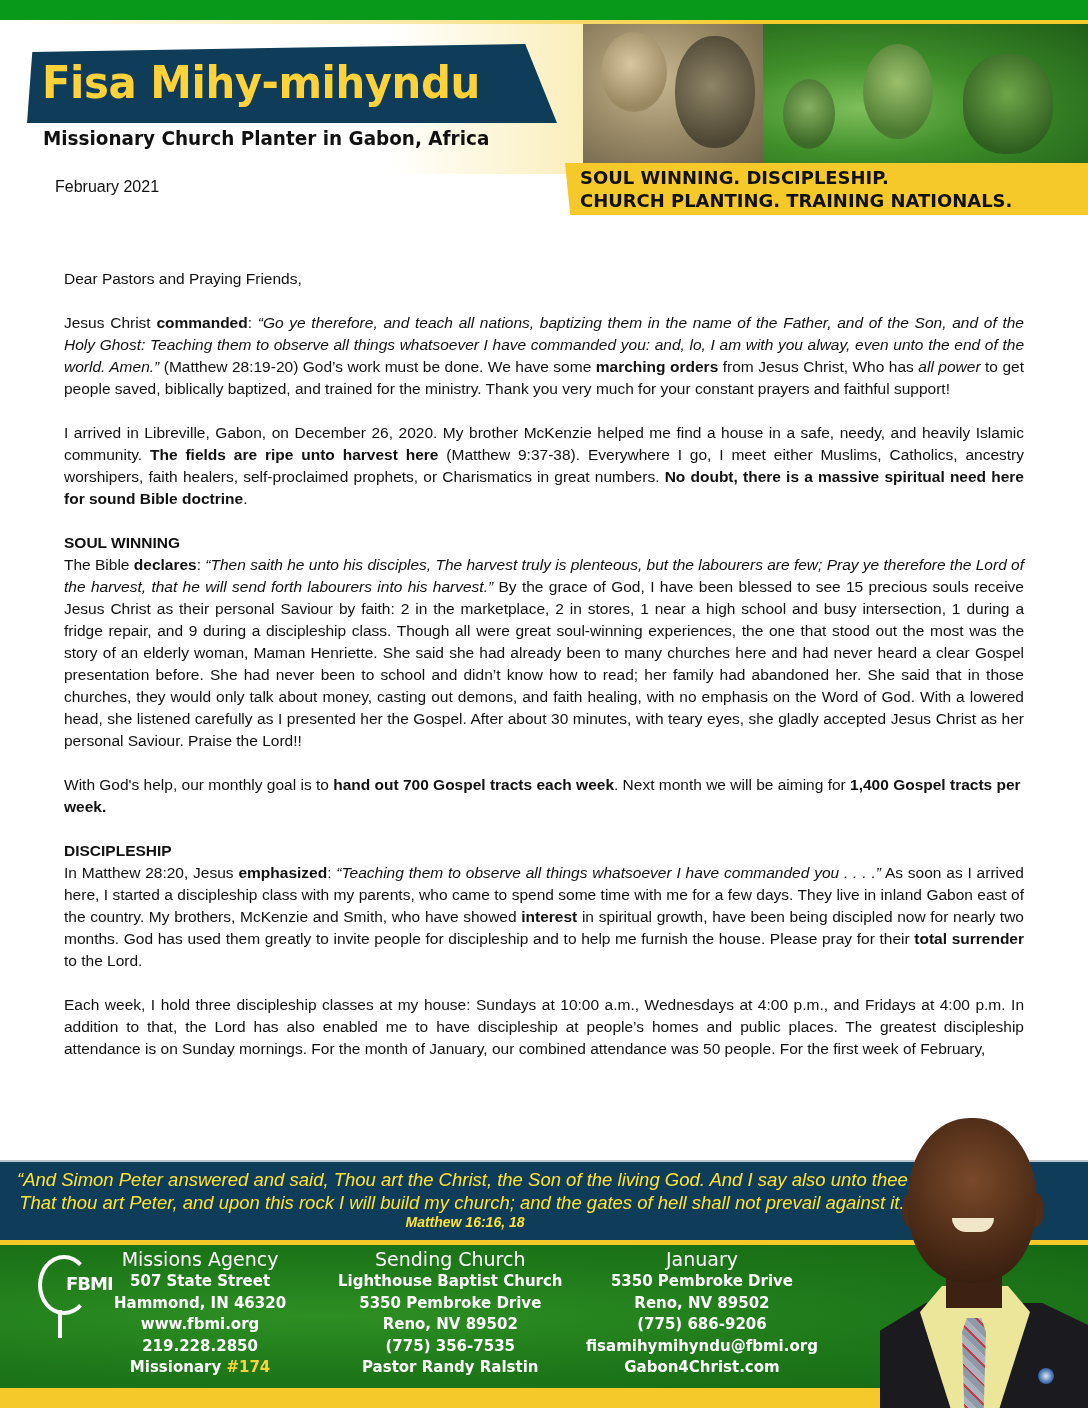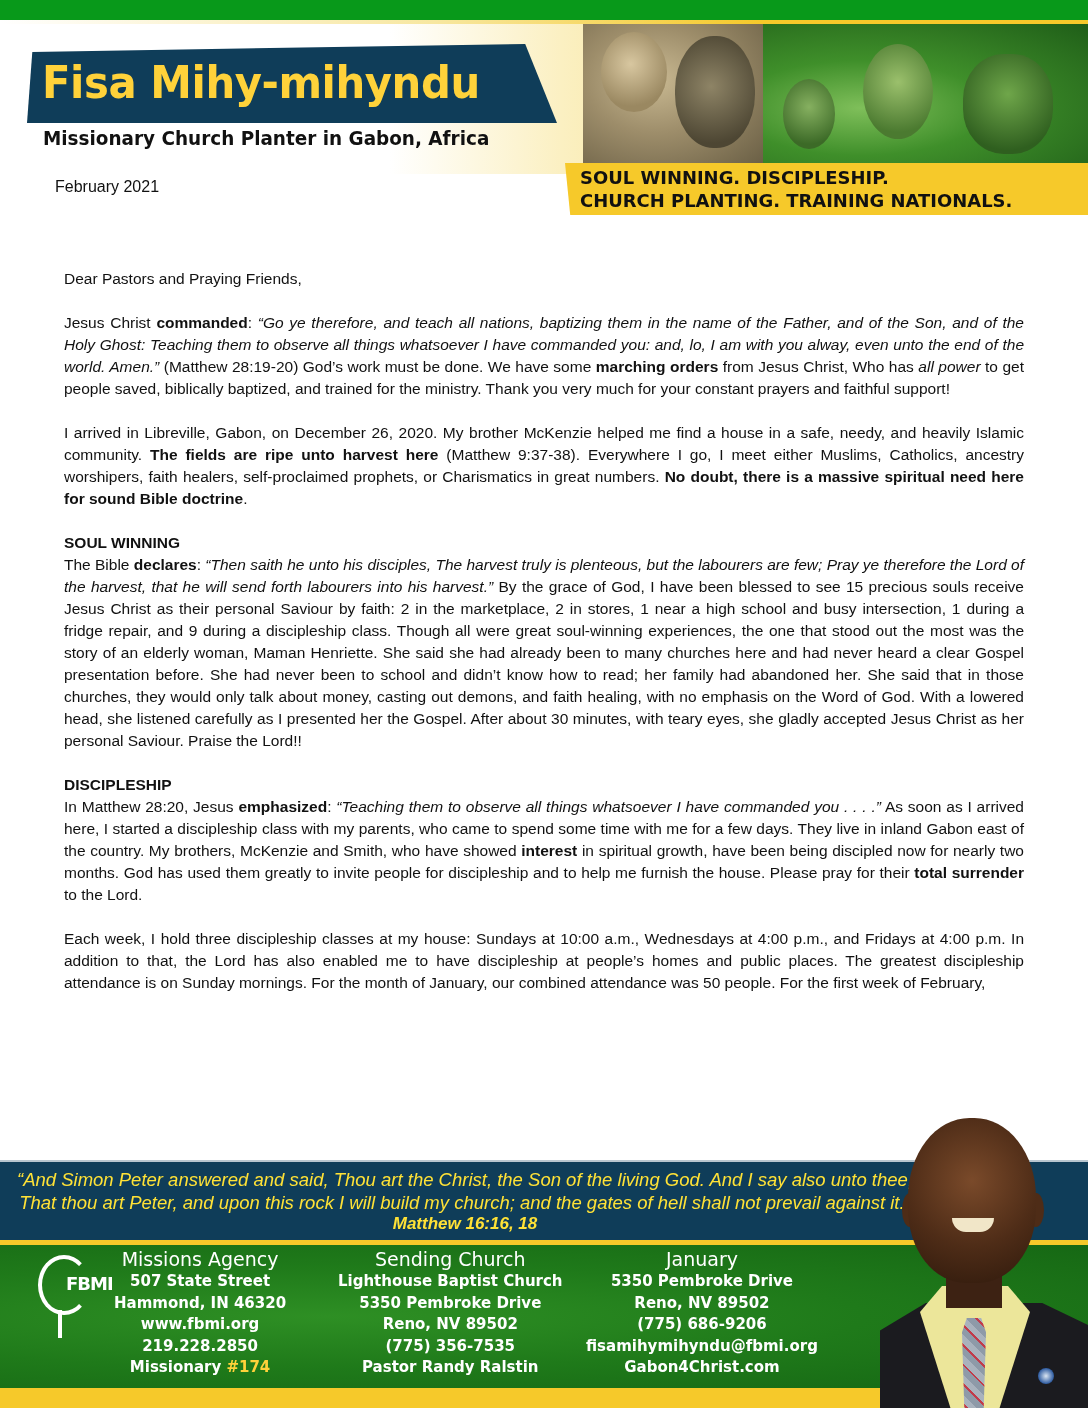--- a/index.html
+++ b/index.html
@@ -50,21 +50,21 @@
   .letter .heading { font-weight: bold; margin-bottom: 0; text-align: left; margin-top: 8px; }
   .letter b { font-weight: bold; margin-top: 32px; }
   .letter i { font-style: italic; }
 
   
   .quote-band { position: absolute; left: 0; top: 1160px; width: 1088px; height: 80px;
     background: #0f3d59; border-top: 2px solid #b8c6cf; }
   .quote-text { position: absolute; left: 0; top: 1168px; width: 930px; text-align: center;
     font-style: italic; font-size: 18.5px; line-height: 23px; color: #ffe236; }
   .quote-ref { position: absolute; left: 0; top: 1214px; width: 930px; text-align: center;
-    font-weight: bold; font-style: italic; font-size: 17px; color: #ffe236; }
+    font-weight: bold; font-style: italic; font-size: 14px; color: #ffe236; }
   .yellow-rule { position: absolute; left: 0; top: 1240px; width: 1088px; height: 5px; background: #f6c92a; }
   .green-band { position: absolute; left: 0; top: 1245px; width: 1088px; height: 143px;
     background: radial-gradient(ellipse at 30% 50%, #2e8f24 0%, #1f7a1a 50%, #166814 100%); }
   .bottom-rule { position: absolute; left: 0; top: 1388px; width: 1088px; height: 20px; background: #f6c92a; }
 
   .fbmi-logo { position: absolute; left: 38px; top: 1255px; width: 52px; height: 85px; }
   .fbmi-circle { position: absolute; left: 0; top: 0; width: 52px; height: 60px; border: 4px solid #fff;
     border-radius: 50%; border-right-color: transparent; }
   .fbmi-tail { position: absolute; left: 20px; top: 55px; width: 4px; height: 28px; background: #fff; }
   .fbmi-text { position: absolute; left: 4px; top: 18px; font-weight: bold; font-size: 18px; color: #fff;
@@ -126,20 +126,21 @@
 <div class="letter">
   <p>Dear Pastors and Praying Friends,</p>
 
   <p><span>Jesus Christ </span><b>commanded</b><span>: </span><i>“Go ye therefore, and teach all nations, baptizing them in the name of the Father, and of the Son, and of the Holy Ghost: Teaching them to observe all things whatsoever I have commanded you: and, lo, I am with you alway, even unto the end of the world. Amen.”</i><span> (Matthew 28:19-20) God’s work must be done. We have some </span><b>marching orders</b><span> from Jesus Christ, Who has </span><i>all power</i><span> to get people saved, biblically baptized, and trained for the ministry. Thank you very much for your constant prayers and faithful support!</span></p>
 
   <p><span>I arrived in Libreville, Gabon, on December 26, 2020. My brother McKenzie helped me find a house in a safe, needy, and heavily Islamic community. </span><b>The fields are ripe unto harvest here</b><span> (Matthew 9:37-38). Everywhere I go, I meet either Muslims, Catholics, ancestry worshipers, faith healers, self-proclaimed prophets, or Charismatics in great numbers. </span><b>No doubt, there is a massive spiritual need here for sound Bible doctrine</b><span>.</span></p>
 
   <p class="heading">SOUL WINNING</p>
   <p><span>The Bible </span><b>declares</b><span>: </span><i>“Then saith he unto his disciples, The harvest truly is plenteous, but the labourers are few; Pray ye therefore the Lord of the harvest, that he will send forth labourers into his harvest.”</i><span> By the grace of God, I have been blessed to see 15 precious souls receive Jesus Christ as their personal Saviour by faith: 2 in the marketplace, 2 in stores, 1 near a high school and busy intersection, 1 during a fridge repair, and 9 during a discipleship class. Though all were great soul-winning experiences, the one that stood out the most was the story of an elderly woman, Maman Henriette. She said she had already been to many churches here and had never heard a clear Gospel presentation before. She had never been to school and didn’t know how to read; her family had abandoned her. She said that in those churches, they would only talk about money, casting out demons, and faith healing, with no emphasis on the Word of God. With a lowered head, she listened carefully as I presented her the Gospel. After about 30 minutes, with teary eyes, she gladly accepted Jesus Christ as her personal Saviour. Praise the Lord!!</span></p>
 
+  <p style="text-align:left;"><span>With God's help, our monthly goal is to </span><b>hand out 700 Gospel tracts each week</b><span>. Next month we will be aiming for </span><b>1,400 Gospel tracts per week.</b></p>
 
   <p class="heading">DISCIPLESHIP</p>
   <p><span>In Matthew 28:20, Jesus </span><b>emphasized</b><span>: </span><i>“Teaching them to observe all things whatsoever I have commanded you . . . .”</i><span> As soon as I arrived here, I started a discipleship class with my parents, who came to spend some time with me for a few days. They live in inland Gabon east of the country. My brothers, McKenzie and Smith, who have showed </span><b>interest</b><span> in spiritual growth, have been being discipled now for nearly two months. God has used them greatly to invite people for discipleship and to help me furnish the house. Please pray for their </span><b>total surrender</b><span> to the Lord.</span></p>
 
   <p>Each week, I hold three discipleship classes at my house: Sundays at 10:00 a.m., Wednesdays at 4:00 p.m., and Fridays at 4:00 p.m. In addition to that, the Lord has also enabled me to have discipleship at people’s homes and public places. The greatest discipleship attendance is on Sunday mornings. For the month of January, our combined attendance was 50 people. For the first week of February,</p>
 </div>
 
 <div class="quote-band"></div>
 <div class="quote-text">
   <div>“And Simon Peter answered and said, Thou art the Christ, the Son of the living God. And I say also unto thee,</div>

